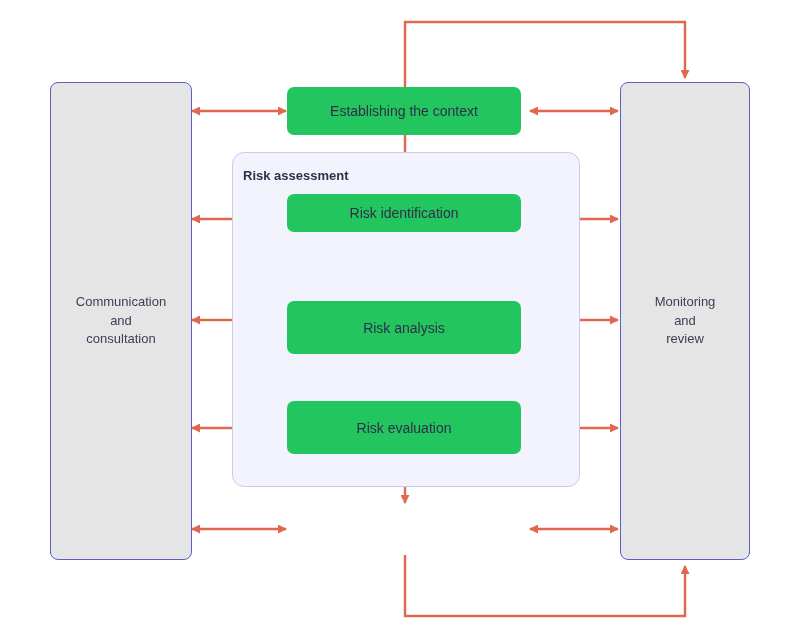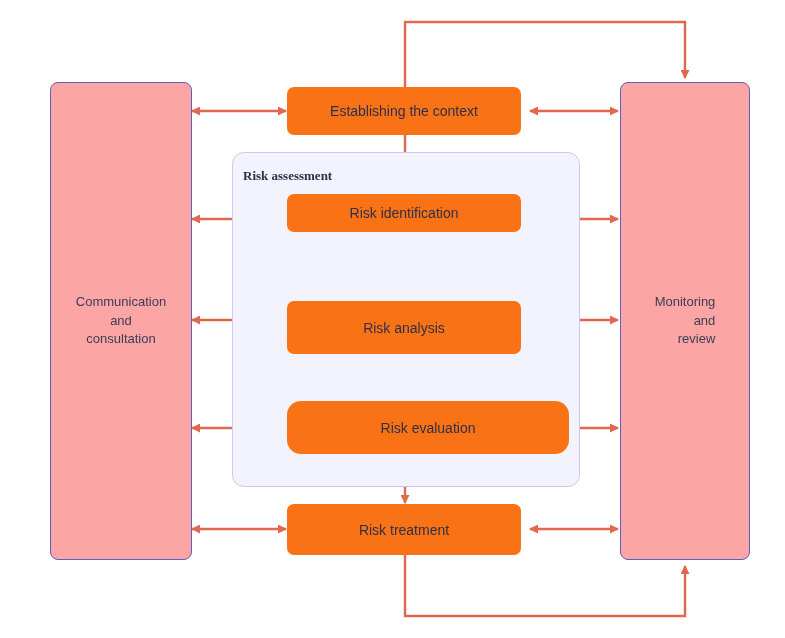--- a/index.html
+++ b/index.html
@@ -21,21 +21,21 @@
     position: absolute;
     left: 0;
     top: 0;
     width: 785px;
     height: 638px;
   }
   .side-box {
     position: absolute;
     border: 1.5px solid #5b5fc7;
     border-radius: 8px;
-    background: #fca5a5;
+    background: #e5e5e5;
     box-sizing: border-box;
     display: flex;
     align-items: center;
     justify-content: center;
     text-align: center;
     color: #3d3d56;
     font-size: 13px;
     line-height: 1.45;
   }
   .group-box {
@@ -43,25 +43,24 @@
     border: 1.5px solid #c7cbef;
     border-radius: 12px;
     background: #f2f3fc;
     box-sizing: border-box;
   }
   .group-label {
     position: absolute;
     color: #2f2f4a;
     font-size: 13px;
     font-weight: bold;
-    font-family: Liberation Serif, serif;
   }
   .proc-box {
     position: absolute;
-    background: #f97316;
+    background: #22c55e;
     border-radius: 7px;
     box-sizing: border-box;
     display: flex;
     align-items: center;
     justify-content: center;
     text-align: center;
     color: #2f2f4a;
     font-size: 14px;
   }
   .side-label {
@@ -117,42 +116,39 @@
       <path d="M405,555 L405,616 L685,616 L685,566"></path>
     </g>
   </svg>
 
   <div class="side-box" style="left:50px; top:82px; width:142px; height:478px;">
     <span class="side-label">Communication
 and
 consultation</span>
   </div>
 
-  <div class="side-box" style="left:620px; top:82px; width:130px; height:478px;text-align:right;">
+  <div class="side-box" style="left:620px; top:82px; width:130px; height:478px;">
     <span class="side-label">Monitoring
 and
 review</span>
   </div>
 
   <div class="group-box" style="left:232px; top:152px; width:348px; height:335px;"></div>
   <div class="group-label" style="left:243px; top:168px;">Risk assessment</div>
 
   <div class="proc-box" style="left:287px; top:87px; width:234px; height:48px;">
     <span>Establishing the context</span>
   </div>
 
   <div class="proc-box" style="left:287px; top:194px; width:234px; height:38px;">
     <span>Risk identification</span>
   </div>
 
   <div class="proc-box" style="left:287px; top:301px; width:234px; height:53px;">
     <span>Risk analysis</span>
   </div>
 
-  <div class="proc-box" style="left:287px; top:401px; width:282px; height:53px;border-radius:14px;">
+  <div class="proc-box" style="left:287px; top:401px; width:234px; height:53px;">
     <span>Risk evaluation</span>
   </div>
 
-  <div class="proc-box" style="left:287px; top:504px; width:234px; height:51px;">
-    <span>Risk treatment</span>
-  </div>
 
 </div>
 
 </body></html>

